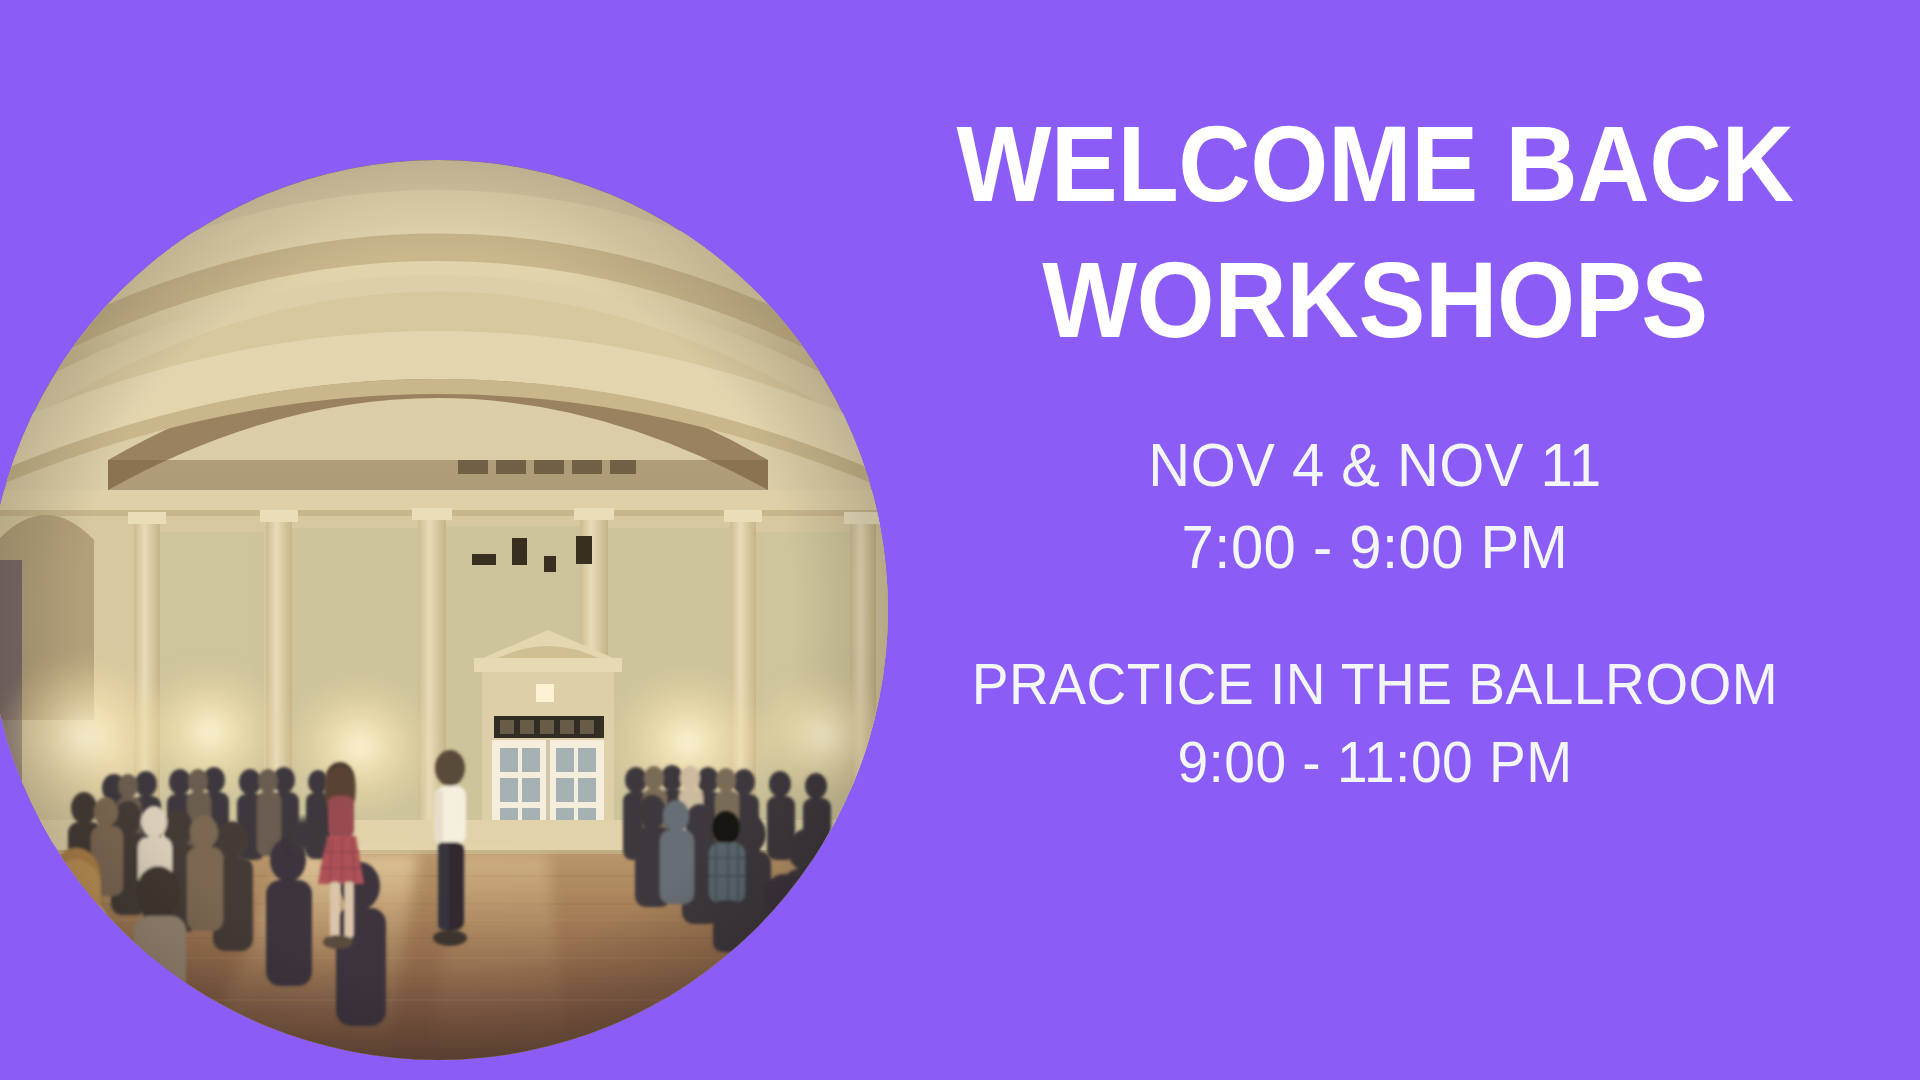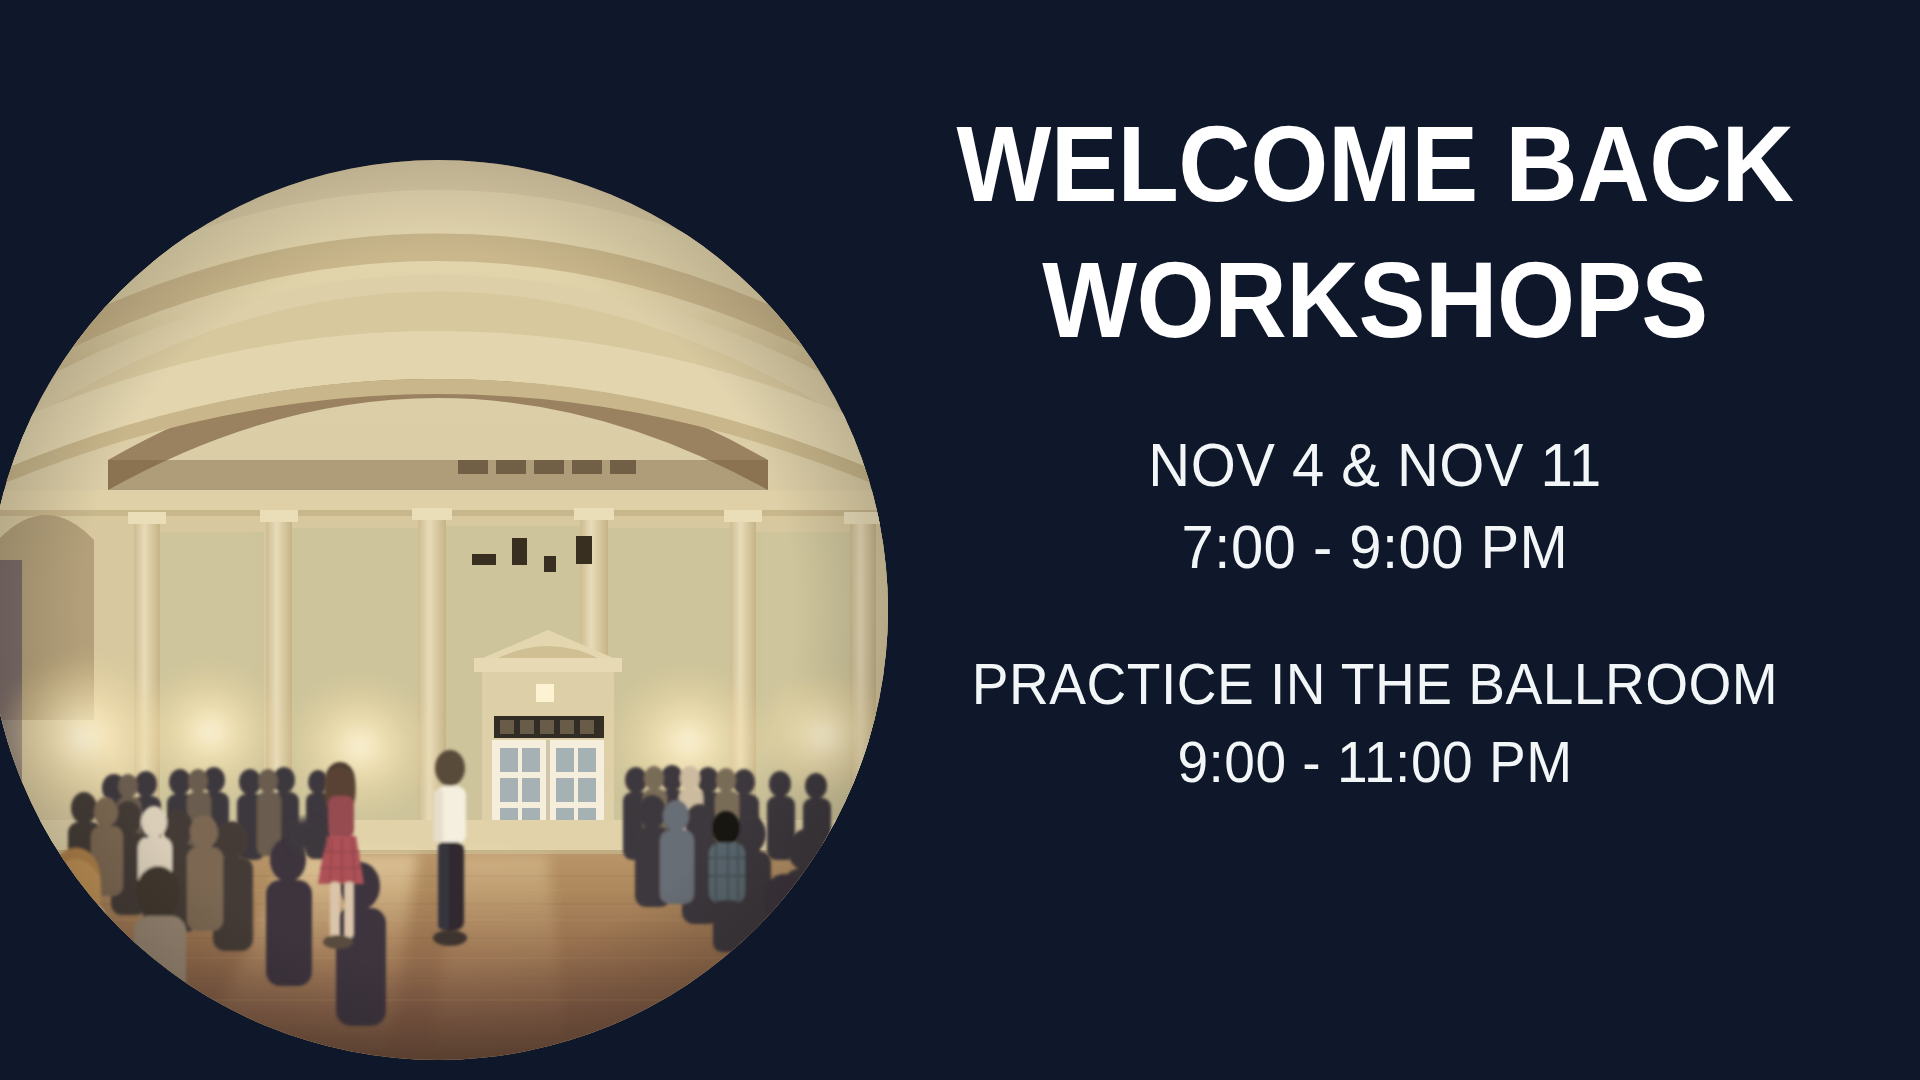--- a/index.html
+++ b/index.html
@@ -7,21 +7,21 @@
   html, body {
     width:1920px; height:1080px;
     overflow:hidden;
     background:#215470;
     font-family:"Liberation Sans", sans-serif;
   }
 
   #poster {
     position:relative;
     width:1920px; height:1080px;
-    background:#0f172a;
+    background:#8b5cf6;
     overflow:hidden;
   }
 
   
   #photo-circle {
     position:absolute;
     left:-12px;
     top:160px;
     width:900px; height:900px;
     border-radius:50%;

